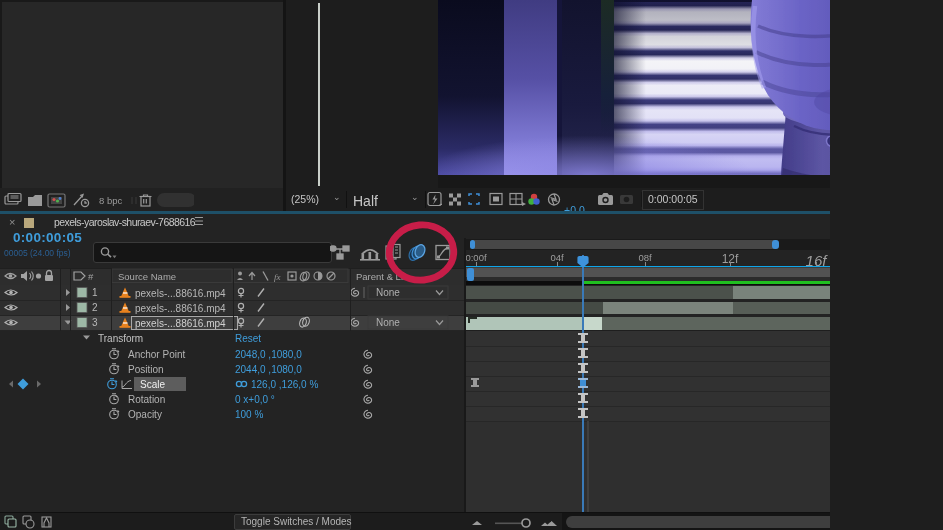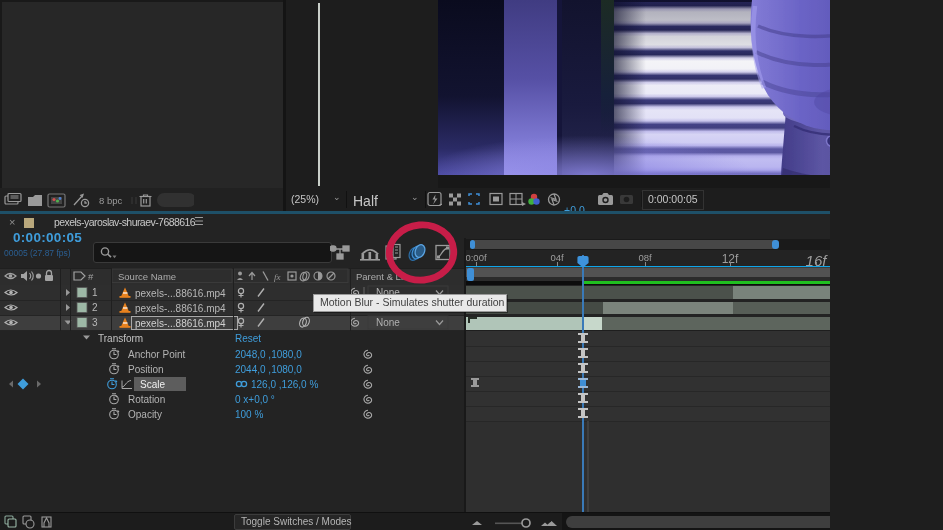--- a/index.html
+++ b/index.html
@@ -177,21 +177,21 @@
   <div class="a" style="left:0;top:211px;width:943px;height:3px;background:#1e5068;"></div>
 
   <div id="tl" class="a" style="left:0;top:214px;width:943px;height:298px;background:#232323;">
 
     <div class="t" style="left:9px;top:2px;font-size:11px;color:#8f8f8f;">×</div>
     <div class="a" style="left:24px;top:4px;width:10px;height:10px;background:#b9a87c;"></div>
     <div class="t" style="left:42px;top:2px;font-size:10.5px;letter-spacing:-0.55px;color:#c9c9c9;padding-left:12px;">pexels-yaroslav-shuraev-7688616</div>
     <div class="t" style="left:194px;top:1px;font-size:11px;color:#9a9a9a;">☰</div>
 
     <div class="t" style="left:13px;top:16px;font-size:13.5px;font-weight:bold;color:#3f9ddb;letter-spacing:0.3px;">0:00:00:05</div>
-    <div class="t" style="left:4px;top:34px;font-size:8.5px;color:#2b5f92;">00005 (27.87 fps)</div>
+    <div class="t" style="left:4px;top:34px;font-size:8.5px;color:#2b5f92;">00005 (24.00 fps)</div>
     <div class="a" style="left:93px;top:28px;width:237px;height:19px;background:#151515;border:1px solid #3a3a3a;border-radius:3px;">
       <svg class="a" style="left:5px;top:3px;width:20px;height:13px;" viewBox="0 0 20 13">
         <circle cx="6" cy="5.5" r="3.6" fill="none" stroke="#999" stroke-width="1.4"></circle>
         <path d="M8.6,8 L12,11.2" stroke="#999" stroke-width="1.6"></path>
         <path d="M13.5,9.5 l4,0 -2,2.8 z" fill="#777"></path>
       </svg>
     </div>
 
     <svg class="a" style="left:330px;top:29px;width:130px;height:19px;" viewBox="0 0 130 19">
 
@@ -549,17 +549,14 @@
       <path d="M76,11 l5.5,-5 5.5,5 z" fill="#9a9a9a"></path>
       <path d="M77,7 l2,-1.8 2,1.8" fill="none" stroke="#1c1c1c" stroke-width="1"></path>
     </svg>
     <div class="a" style="left:562px;top:0;width:381px;height:18px;background:#141414;"></div>
     <div class="a" style="left:566px;top:3px;width:367px;height:12px;background:#3e3e3e;border-radius:6px;"></div>
   </div>
 
   <svg class="a" style="left:0;top:0;width:943px;height:530px;pointer-events:none;" viewBox="0 0 943 530">
     <ellipse cx="421.5" cy="252.5" rx="32.3" ry="27.6" fill="none" stroke="#c71d48" stroke-width="6.8" transform="rotate(-5 421.5 252.5)"></ellipse>
   </svg>
-  <div class="a" style="left:313px;top:294px;width:192px;height:16px;background:#e9e9e9;border:1px solid #9a9a9a;box-shadow:1px 1px 0 rgba(0,0,0,.4);">
-    <div class="t" style="left:6px;top:1px;font-size:10.5px;color:#3f3f3f;">Motion Blur - Simulates shutter duration</div>
-  </div>
 
 </div>
 
 </body></html>

